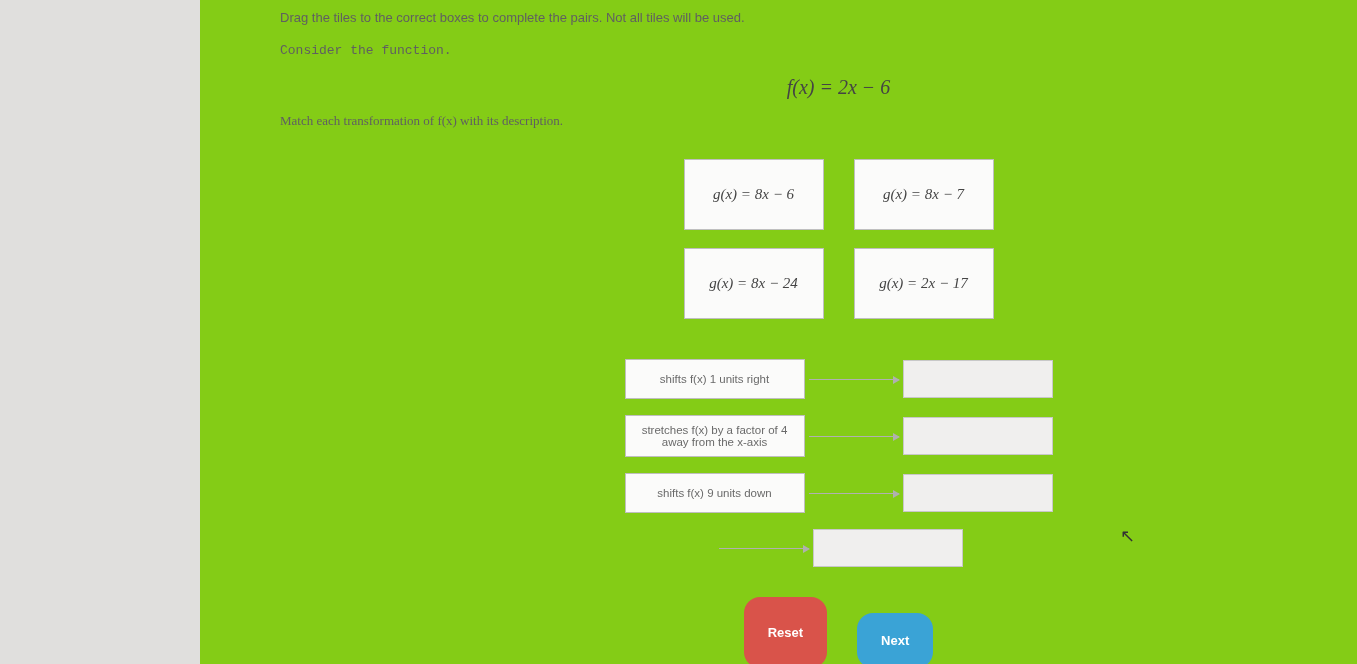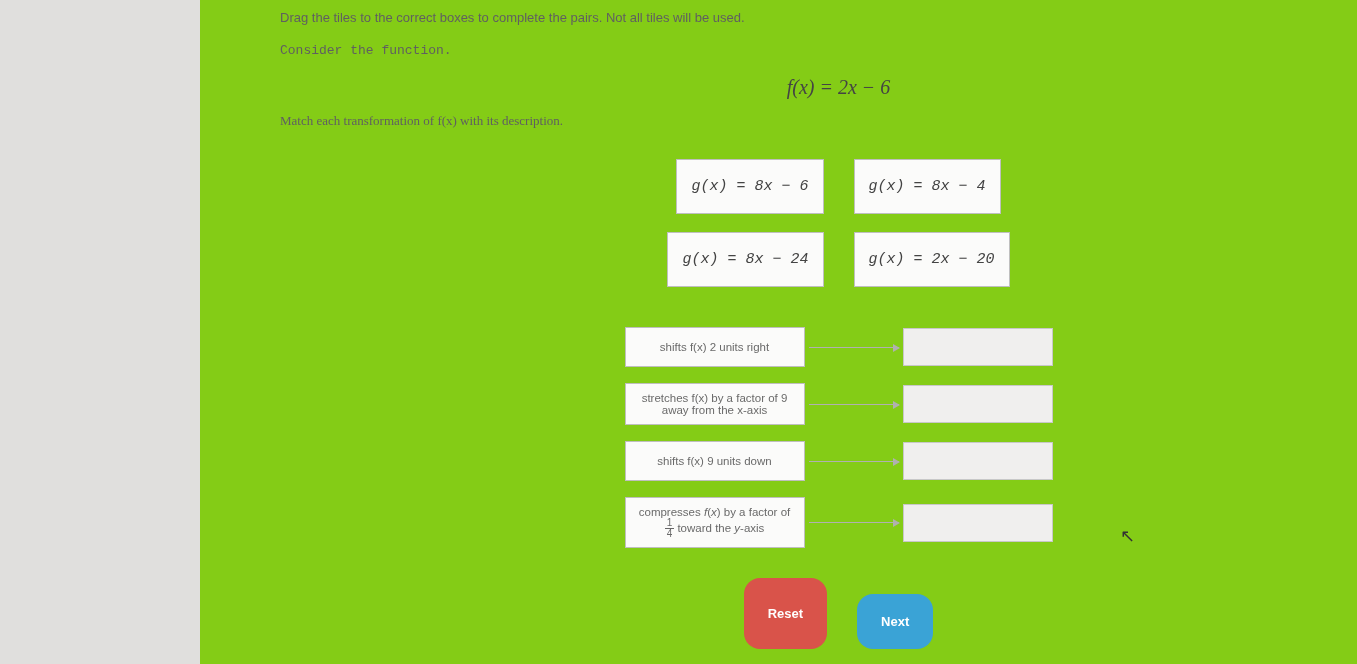--- a/index.html
+++ b/index.html
@@ -23,22 +23,22 @@
   }
   .instr { color: #606060; margin-bottom: 18px; }
   .consider { color: #606060; margin-bottom: 18px; font-family: Liberation Mono, monospace; }
   .eqline { text-align: center; font-family: 'Times New Roman', serif; font-size: 20px; color: #444; margin-bottom: 14px; font-style: italic;}
   .match { color: #606060; margin-bottom: 30px; font-family: Liberation Serif, serif; }
   .tiles-wrap { display: flex; flex-direction: column; gap: 18px; align-items: center; margin-bottom: 40px; }
   .tiles-row { display: flex; gap: 30px; justify-content: center; }
   .tile {
     border: 1px solid #bfbfbf;
     background: #fbfbfa;
-    padding: 18px 14px;
-    font-family: Liberation Mono, monospace;
+    padding: 26px 14px;
+    font-family: Liberation Serif, serif;
     font-size: 15px;
     color: #444;
     min-width: 140px;
     text-align: center;
     cursor: grab;
     font-style: italic;
   }
   .pairs { display: flex; flex-direction: column; gap: 16px; align-items: center; margin-bottom: 30px;}
   .pair-row { display: flex; align-items: center; }
   .desc-box {
@@ -109,54 +109,51 @@
 
   <div class="eqline">
     <span>f(x) = 2x − 6</span>
   </div>
 
   <p class="match">Match each transformation of f(x) with its description.</p>
 
   <div class="tiles-wrap">
     <div class="tiles-row">
       <div class="tile">g(x) = 8x − 6</div>
-      <div class="tile">g(x) = 8x − 4</div>
+      <div class="tile">g(x) = 8x − 7</div>
     </div>
     <div class="tiles-row">
       <div class="tile">g(x) = 8x − 24</div>
-      <div class="tile">g(x) = 2x − 20</div>
+      <div class="tile">g(x) = 2x − 17</div>
     </div>
   </div>
 
   <div class="pairs">
     <div class="pair-row">
       <div class="desc-box">
-          <span>shifts f(x) 2 units right</span>
+          <span>shifts f(x) 1 units right</span>
         </div>
       <div class="arrow"></div>
       <div class="drop-box"></div>
     </div>
     <div class="pair-row">
       <div class="desc-box">
-          <span>stretches f(x) by a factor of 9 away from the x-axis</span>
+          <span>stretches f(x) by a factor of 4 away from the x-axis</span>
         </div>
       <div class="arrow"></div>
       <div class="drop-box"></div>
     </div>
     <div class="pair-row">
       <div class="desc-box">
           <span>shifts f(x) 9 units down</span>
         </div>
       <div class="arrow"></div>
       <div class="drop-box"></div>
     </div>
     <div class="pair-row">
-      <div class="desc-box">
-        <span>compresses <span class="fx">f</span>(<span class="fx">x</span>) by a factor of <span class="frac"><span class="n">1</span><span class="d">4</span></span> toward the <span class="fx">y</span>-axis</span>
-      </div>
       <div class="arrow"></div>
       <div class="drop-box"></div>
     </div>
   </div>
 
   <span class="cursor-icon" style="left:920px; top:525px;">↖</span>
 
   <div class="buttons">
     <button class="btn btn-reset">Reset</button>
     <button class="btn btn-next">Next</button>

